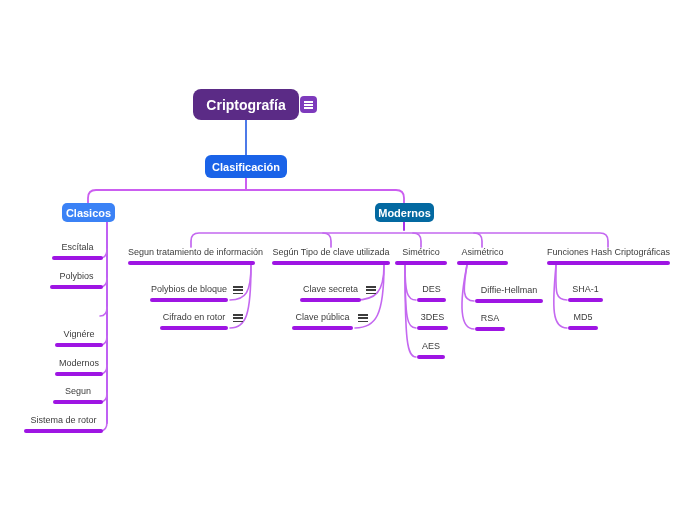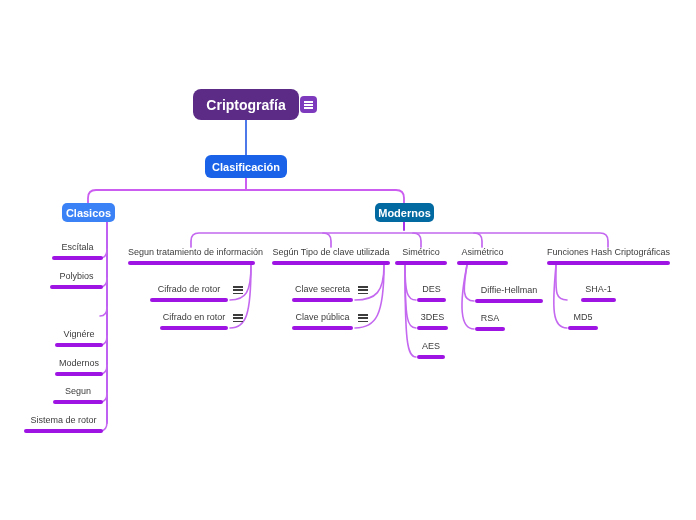--- a/index.html
+++ b/index.html
@@ -132,31 +132,31 @@
   <div class="leaf" style="left:457px;top:247px;width:51px">
     <span class="lbl">Asimétrico</span>
     <div class="bar"></div>
   </div>
   <div class="leaf" style="left:547px;top:247px;width:123px">
     <span class="lbl">Funciones Hash Criptográficas</span>
     <div class="bar"></div>
   </div>
 
   <div class="leaf" style="left:150px;top:284px;width:78px">
-    <span class="lbl">Cifrado de rotor</span>
+    <span class="lbl">Polybios de bloque</span>
     <span class="mini-menu"></span>
     <div class="bar"></div>
   </div>
   <div class="leaf" style="left:160px;top:312px;width:68px">
     <span class="lbl">Cifrado en rotor</span>
     <span class="mini-menu"></span>
     <div class="bar"></div>
   </div>
 
-  <div class="leaf" style="left:292px;top:284px;width:61px">
+  <div class="leaf" style="left:300px;top:284px;width:61px">
     <span class="lbl">Clave secreta</span>
     <span class="mini-menu"></span>
     <div class="bar"></div>
   </div>
   <div class="leaf" style="left:292px;top:312px;width:61px">
     <span class="lbl">Clave pública</span>
     <span class="mini-menu"></span>
     <div class="bar"></div>
   </div>
 
@@ -175,21 +175,21 @@
 
   <div class="leaf" style="left:475px;top:285px;width:68px">
     <span class="lbl">Diffie-Hellman</span>
     <div class="bar"></div>
   </div>
   <div class="leaf" style="left:475px;top:313px;width:30px">
     <span class="lbl">RSA</span>
     <div class="bar"></div>
   </div>
 
-  <div class="leaf" style="left:581px;top:284px;width:35px">
+  <div class="leaf" style="left:568px;top:284px;width:35px">
     <span class="lbl">SHA-1</span>
     <div class="bar"></div>
   </div>
   <div class="leaf" style="left:568px;top:312px;width:30px">
     <span class="lbl">MD5</span>
     <div class="bar"></div>
   </div>
 
 </div>
 

